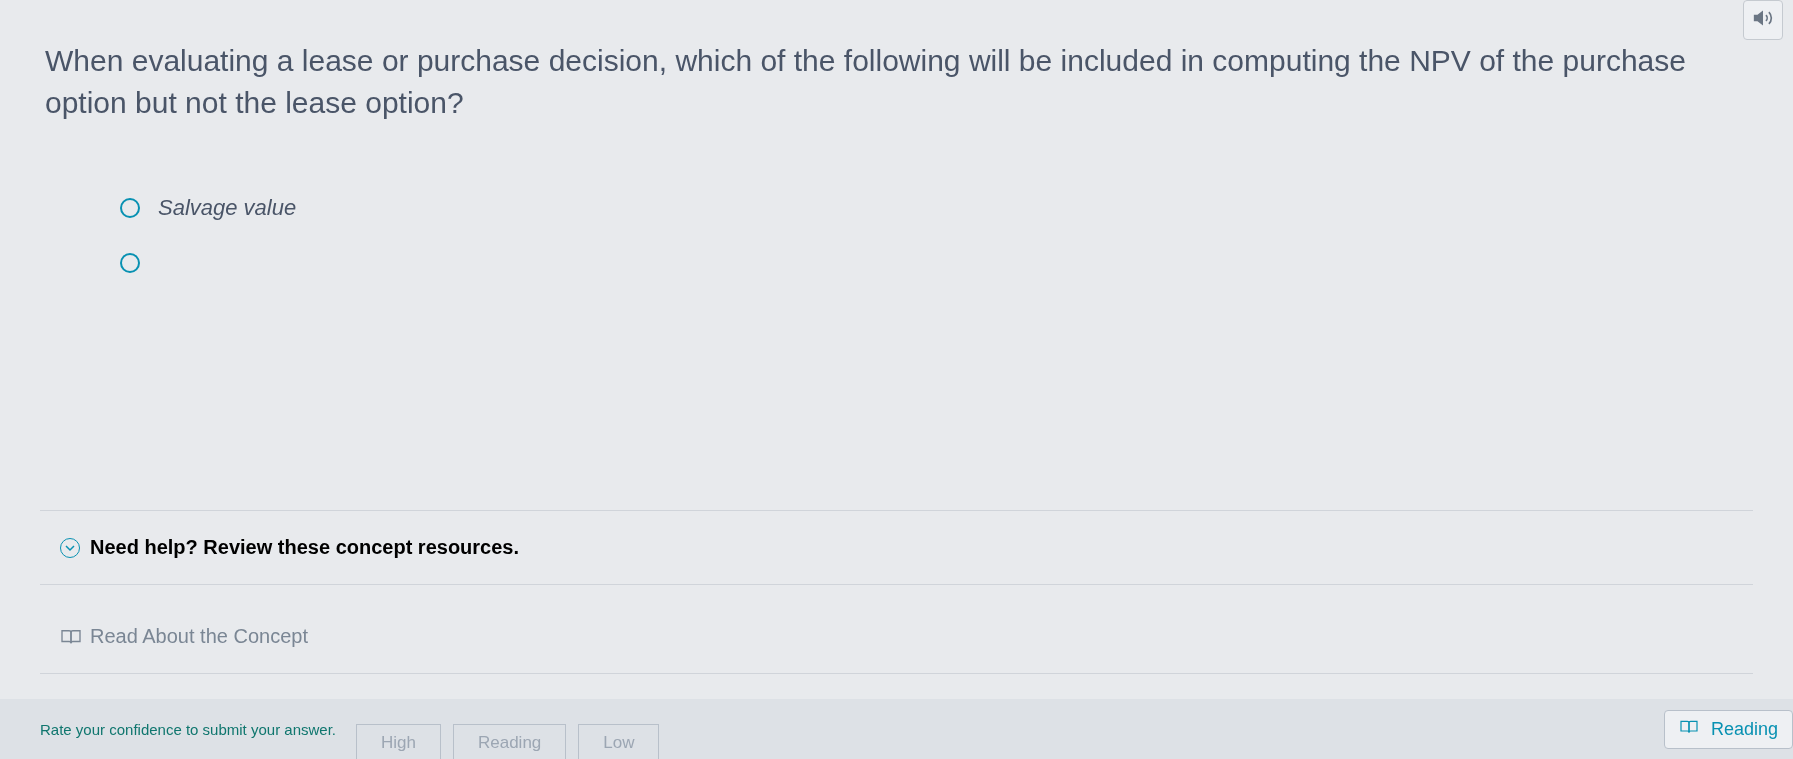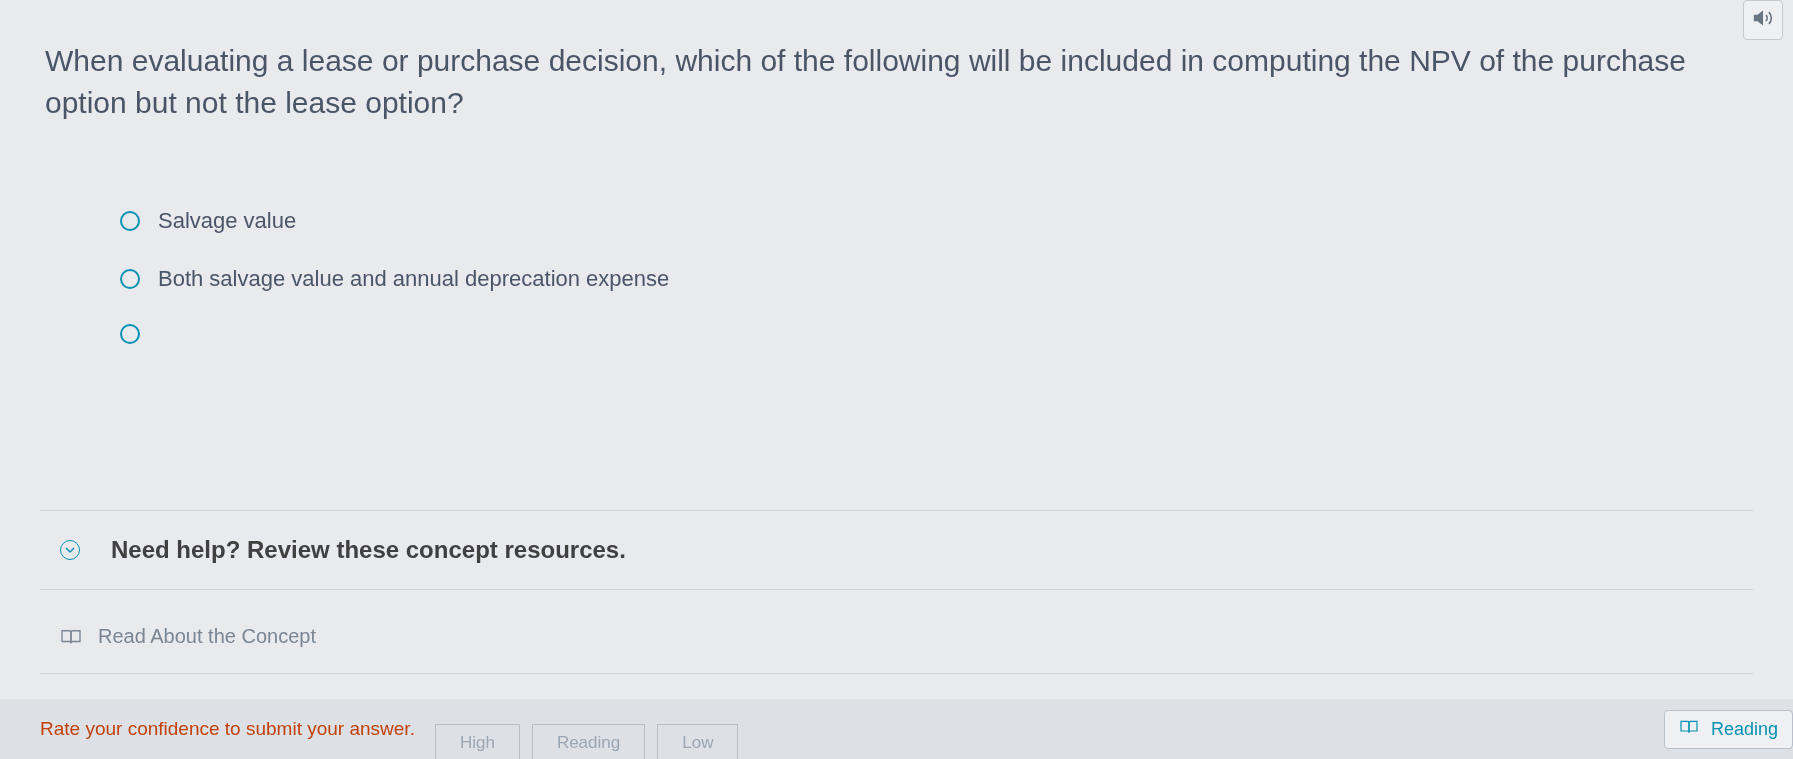--- a/index.html
+++ b/index.html
@@ -34,22 +34,23 @@
       top: 40px;
       left: 45px;
       font-size: 30px;
       color: #4a5568;
       font-weight: 400;
       line-height: 1.4;
       max-width: 1700px;
     }
     .options-container {
       position: absolute;
-      top: 208px;
+      top: 195px;
       left: 120px;
+      font-style: italic;
     }
     .option {
       display: flex;
       align-items: center;
       margin-bottom: 32px;
       cursor: pointer;
     }
     .radio-circle {
       width: 20px;
       height: 20px;
@@ -81,37 +82,36 @@
       width: 20px;
       height: 20px;
       border: 1.5px solid #0891b2;
       border-radius: 50%;
       display: flex;
       align-items: center;
       justify-content: center;
       color: #0891b2;
     }
     .help-text {
-      font-size: 24px;
+      font-size: 20px;
       font-weight: 600;
-      color: #404040;
-      margin-left: 21px;
+      color: #000000;
     }
     .read-section {
       position: absolute;
       top: 600px;
       left: 40px;
       right: 40px;
       padding: 25px 20px;
       border-bottom: 1px solid #d0d4da;
     }
     .read-link {
       display: flex;
       align-items: center;
-      gap: 16px;
+      gap: 8px;
       cursor: pointer;
       color: #7a8694;
     }
     .book-icon {
       width: 22px;
       height: 18px;
       display: inline-block;
     }
     .read-text {
       font-size: 20px;
@@ -122,22 +122,22 @@
       bottom: 0;
       left: 0;
       right: 0;
       height: 60px;
       background: #dde1e6;
       display: flex;
       align-items: center;
       padding: 0 40px;
     }
     .confidence-text {
-      font-size: 19px;
-      color: #c2410c;
+      font-size: 15px;
+      color: #0f766e;
       margin-right: 20px;
     }
     .confidence-button {
       padding: 8px 24px;
       border: 1px solid #b8c0ca;
       border-radius: 0;
       background: transparent;
       color: #9ca6b3;
       font-size: 17px;
       margin-right: 12px;
@@ -171,24 +171,20 @@
     </svg>
   </span>
 </div>
 
 <div class="question-text">When evaluating a lease or purchase decision, which of the following will be included in computing the NPV of the purchase option but not the lease option?</div>
 
 <div class="options-container">
   <div class="option">
     <span class="radio-circle"></span>
     <span class="option-label">Salvage value</span>
-  </div>
-  <div class="option">
-    <span class="radio-circle"></span>
-    <span class="option-label">Both salvage value and annual deprecation expense</span>
   </div>
   <div class="option">
     <span class="radio-circle"></span>
   </div>
 </div>
 
 <div class="help-section">
   <div class="help-header">
     <span class="chevron-icon">
       <svg width="10" height="10" viewBox="0 0 10 10">

